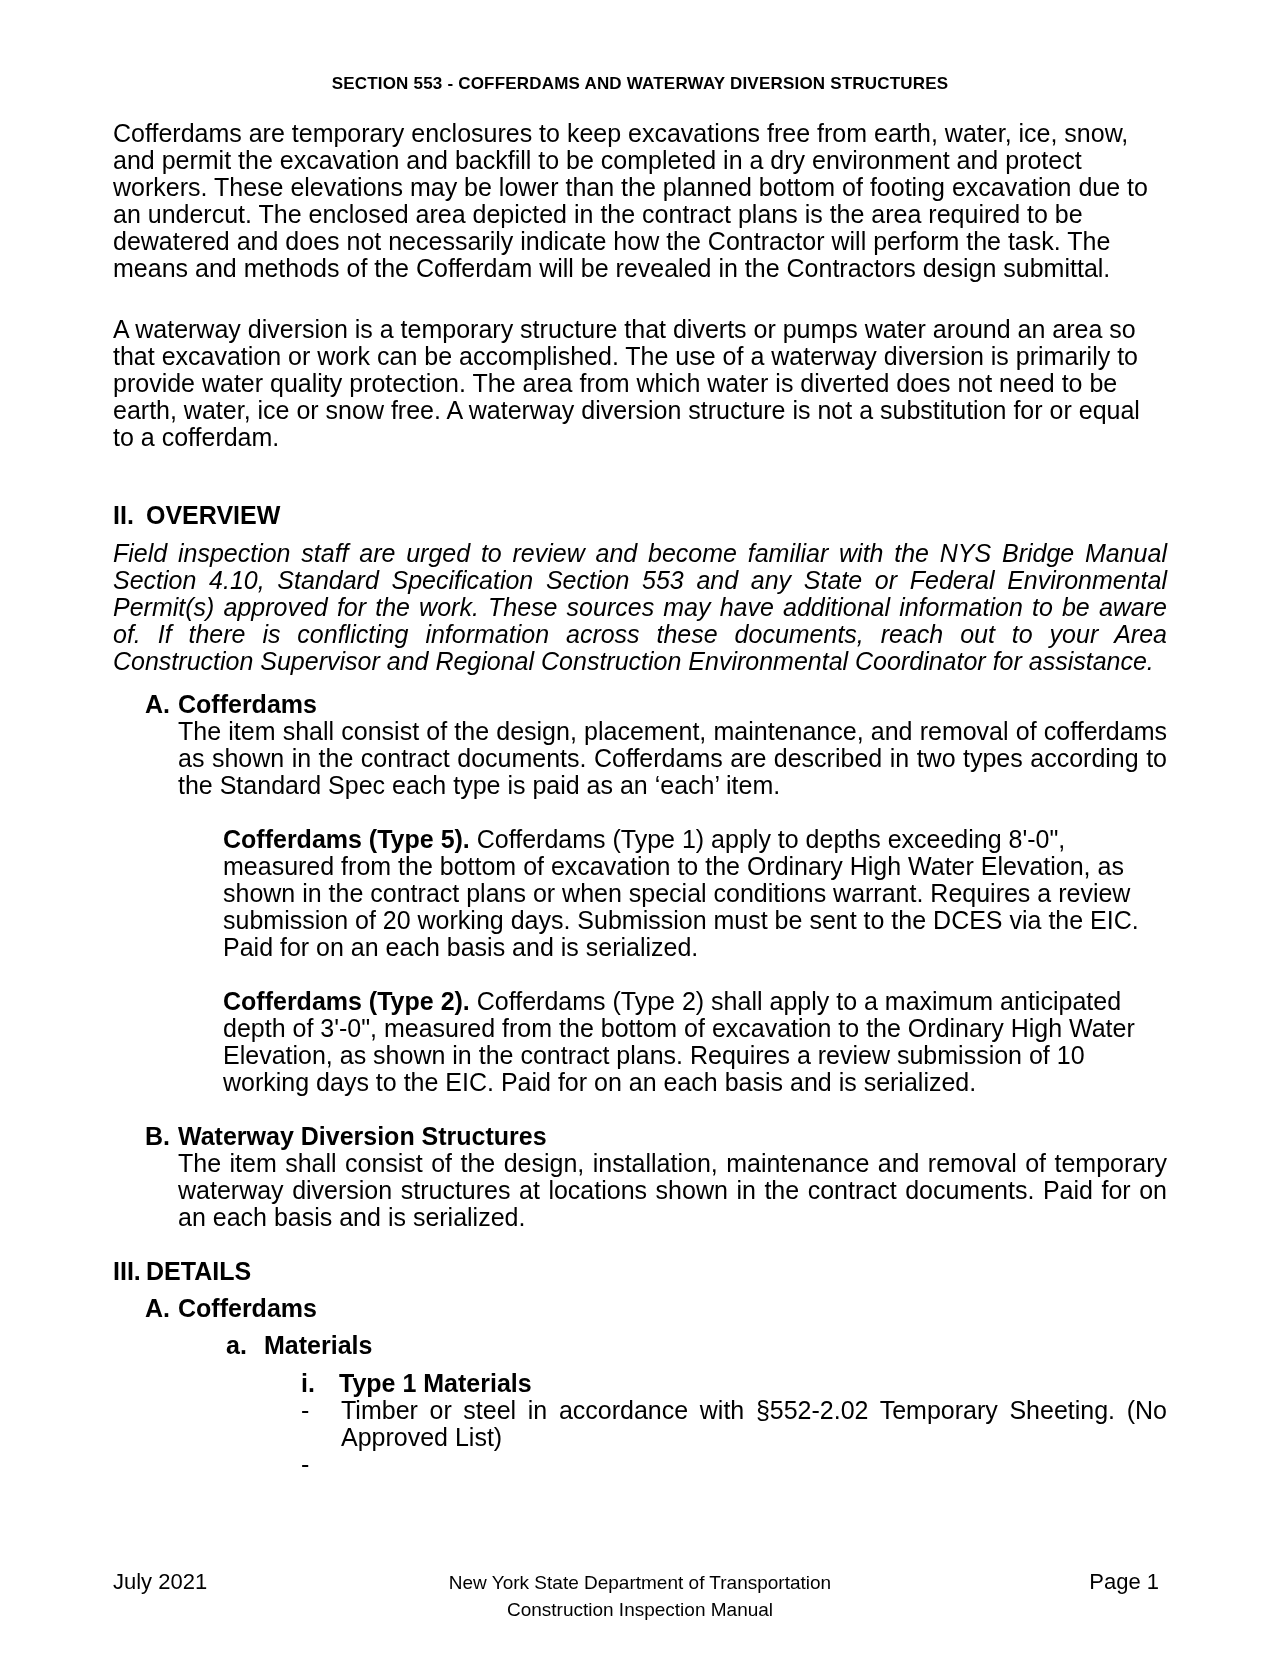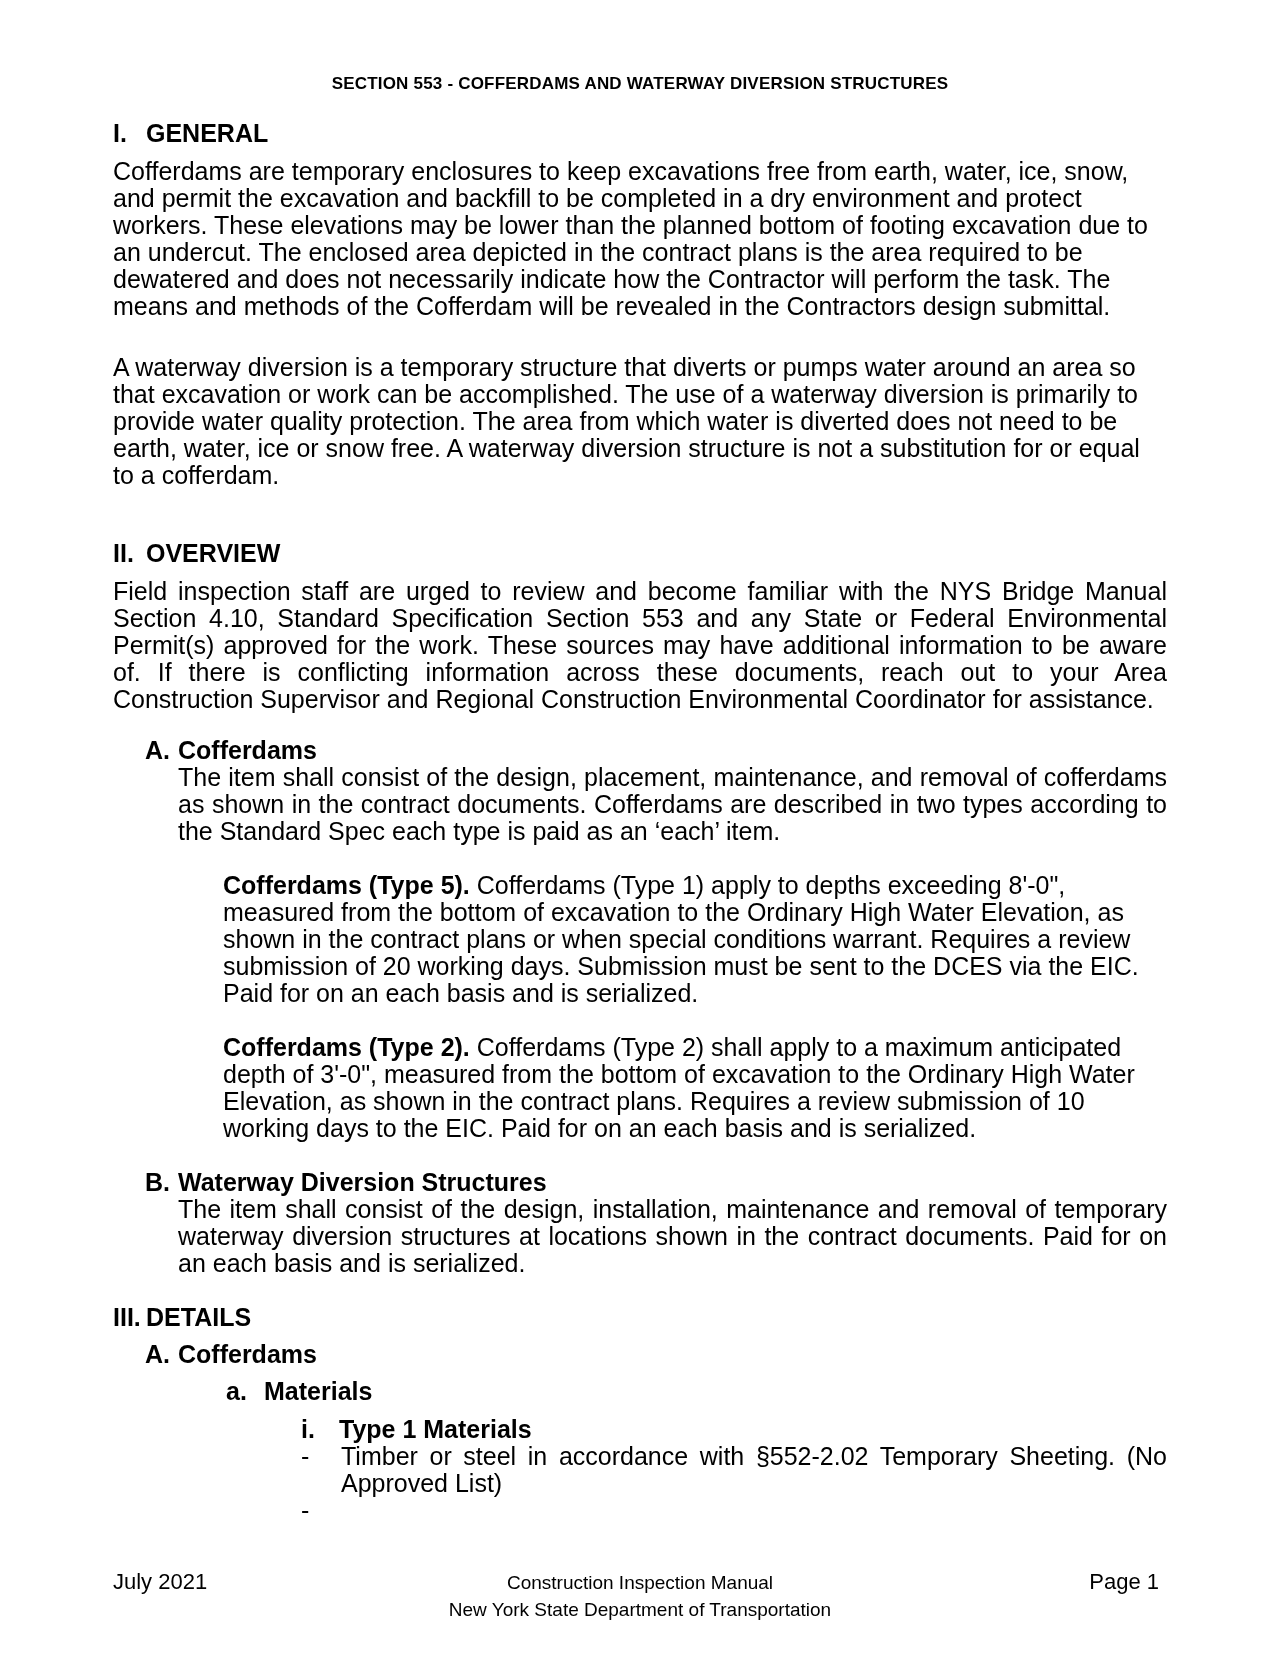--- a/index.html
+++ b/index.html
@@ -25,21 +25,21 @@
     margin: 0 0 23px 0;
     letter-spacing: 0.2px;
   }
   
   .h-roman { font-weight: 700; margin: 0 0 11px 0; }
   .h-roman .hnum { display: inline-block; min-width: 33px; }
   
   .para { margin: 0 0 27px 0; }
   .para.justify { text-align: justify; }
   .mb34 { margin-bottom: 34px; }
-  .mb16 { margin-bottom: 24px; }
+  .mb16 { margin-bottom: 16px; font-style: italic; }
   .mb0  { margin-bottom: 0; }
   .mt51 { margin-top: 51px; }
   .mt27 { margin-top: 27px; }
   .block { display: block; }
   
   .h-sub {
     display: flex;
     padding-left: 32px;
     font-weight: 700;
     margin: 0;
@@ -91,23 +91,20 @@
     padding-top: 1px;
   }
 </style>
 </head>
 <body>
 
 <div class="page">
 
   <div class="doc-title">SECTION 553 - COFFERDAMS AND WATERWAY DIVERSION STRUCTURES</div>
 
-  <div class="h-roman">
-    <span class="hnum">I.</span><span>GENERAL</span>
-  </div>
 
   <p class="para mb34">Cofferdams are temporary enclosures to keep excavations free from earth, water, ice, snow, and permit the excavation and backfill to be completed in a dry environment and protect workers. These elevations may be lower than the planned bottom of footing excavation due to an undercut. The enclosed area depicted in the contract plans is the area required to be dewatered and does not necessarily indicate how the Contractor will perform the task. The means and methods of the Cofferdam will be revealed in the Contractors design submittal.</p>
 
   <p class="para mb0">
     <span class="block">A waterway diversion is a temporary structure that diverts or pumps water around an area so</span><span>that excavation or work can be accomplished. The use of a waterway diversion is primarily to provide water quality protection. The area from which water is diverted does not need to be earth, water, ice or snow free. A waterway diversion structure is not a substitution for or equal to a cofferdam.</span>
   </p>
 
   <div class="h-roman mt51">
     <span class="hnum">II.</span><span>OVERVIEW</span>
   </div>
@@ -158,19 +155,19 @@
     <div class="bullet-text">Timber or steel in accordance with §552-2.02 Temporary Sheeting. (No Approved List)</div>
   </div>
 
   <div class="bullet-row">
     <span class="bullet-marker">-</span>
   </div>
 
   <div class="footer">
     <span class="footer-date">July 2021</span>
     <div class="footer-center">
+      <div>New York State Department of Transportation</div>
       <div>Construction Inspection Manual</div>
-      <div>New York State Department of Transportation</div>
     </div>
     <span class="footer-page">Page 1</span>
   </div>
 
 </div>
 
 </body></html>

